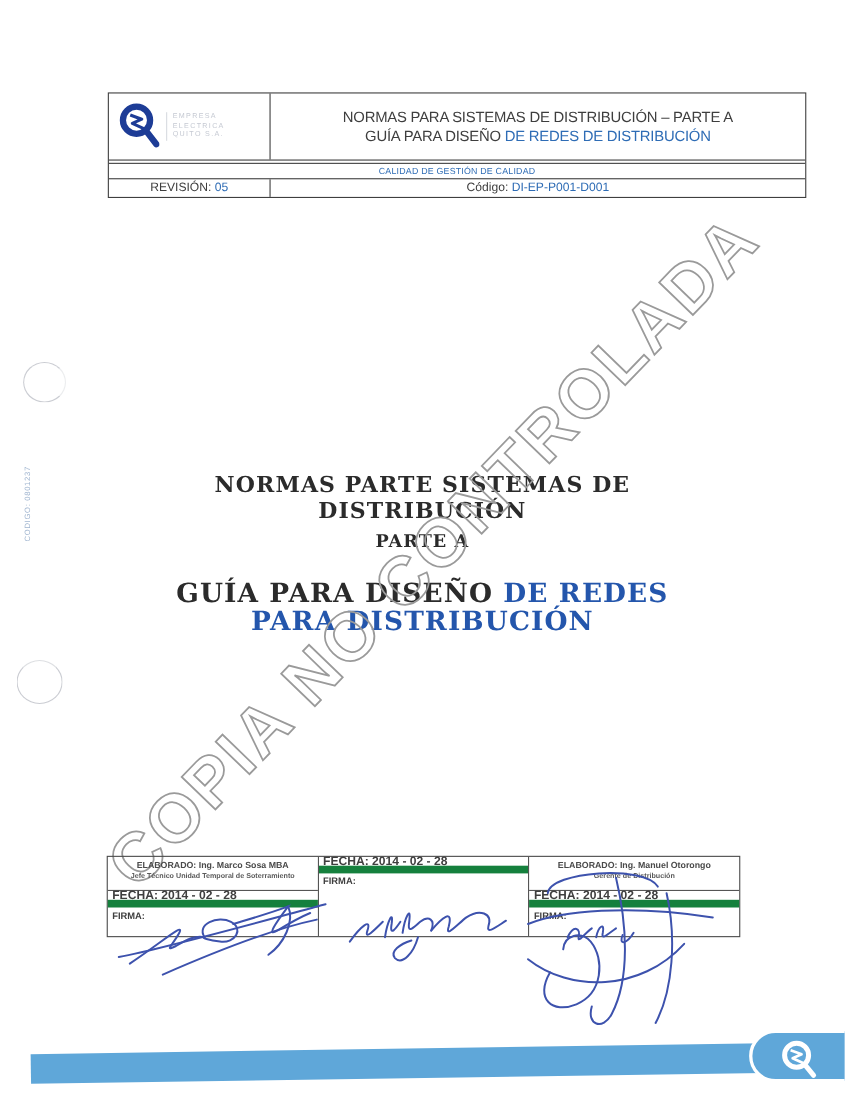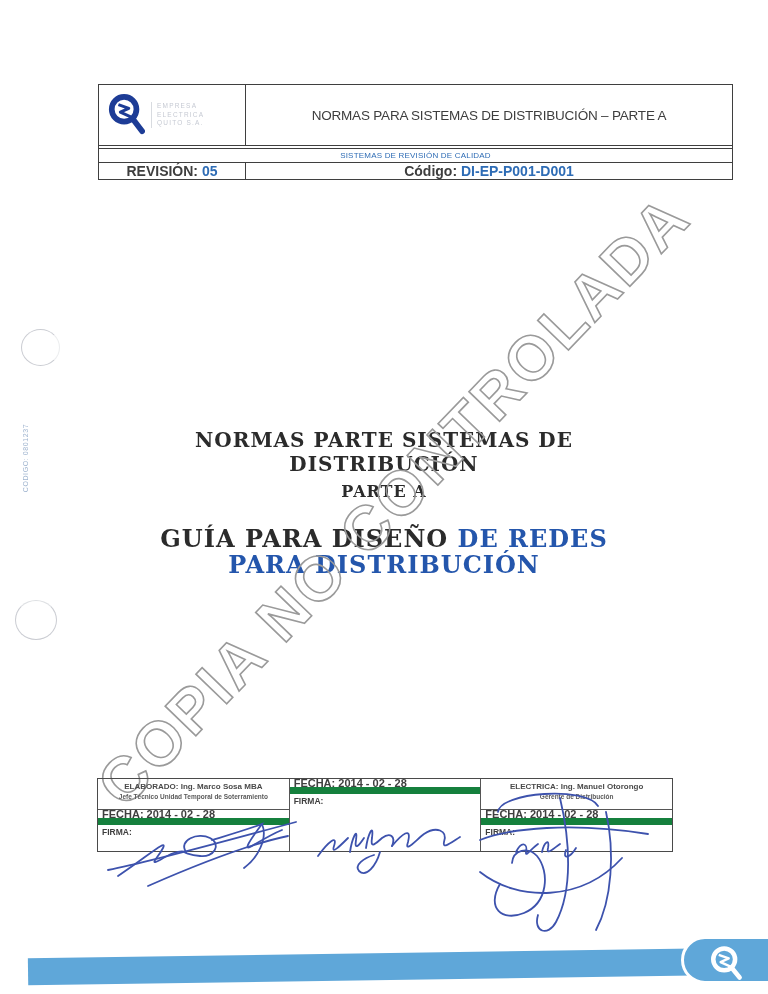--- a/index.html
+++ b/index.html
@@ -17,21 +17,21 @@
     position:absolute;left:-19px;top:452px;width:94px;height:12px;text-align:center;
     transform:rotate(-90deg);font-size:7px;letter-spacing:.6px;color:#9fb4cf;
   }
   
   .hdr{position:absolute;left:62px;top:84px;width:635px;border:1.5px solid #3f3f3f;box-sizing:border-box;background:#fff;margin-left:36px;}
   .hdr-row1{display:flex;height:60px;border-bottom:1.5px solid #3f3f3f;}
   .hdr-logo-cell{width:147px;border-right:1px solid #3f3f3f;box-sizing:border-box;display:flex;align-items:center;padding-left:8px;gap:6px;}
   .company{border-left:1px solid #d8dbe0;padding-left:5px;font-size:6.5px;line-height:8.5px;letter-spacing:1.2px;color:#c6cad3;}
   .hdr-title-cell{flex:1;display:flex;flex-direction:column;justify-content:center;text-align:center;font-size:13.5px;line-height:17px;letter-spacing:-.2px;color:#3e3e3e;}
   .hdr-row2{margin-top:2px;border-top:1px solid #3f3f3f;border-bottom:1px solid #3f3f3f;height:13px;display:flex;align-items:center;justify-content:center;font-size:8px;letter-spacing:.2px;}
-  .hdr-row3{display:flex;height:16px;font-size:14px;font-weight:bold;}
+  .hdr-row3{display:flex;height:16px;font-size:11px;}
   .hdr-rev{width:147px;border-right:1px solid #3f3f3f;box-sizing:border-box;display:flex;align-items:center;justify-content:center;}
   .hdr-code{flex:1;display:flex;align-items:center;justify-content:center;}
   
   .main-title{position:absolute;left:100px;top:0;width:568px;text-align:center;
     font-family:"DejaVu Serif",serif;font-weight:bold;color:#2b2b2b;}
   .mt1{position:absolute;top:428px;left:0;width:568px;font-size:20px;letter-spacing:1px;}
   .mt2{position:absolute;top:482px;left:0;width:568px;font-size:16px;letter-spacing:1px;}
   .mt3{position:absolute;top:526px;left:44px;width:480px;font-size:24px;letter-spacing:1px;line-height:26px;}
   .blue2{color:var(--title_blue);}
   
@@ -77,24 +77,28 @@
           <path d="M12 14 L23 18 L14 22 L25 27" class="eeq-logo-stroke" stroke-width="3" fill="none" stroke-linejoin="round"></path>
         </svg>
         <div class="company">
           <div>EMPRESA</div>
           <div>ELECTRICA</div>
           <div>QUITO S.A.</div>
         </div>
       </div>
       <div class="hdr-title-cell">
         <div>NORMAS PARA SISTEMAS DE DISTRIBUCIÓN – PARTE A</div>
+        <div>
+          <span>GUÍA PARA DISEÑO</span>
+          <span class="blue">DE REDES DE DISTRIBUCIÓN</span>
+        </div>
       </div>
     </div>
     <div class="hdr-row2">
-      <span class="blue">SISTEMAS DE REVISIÓN DE CALIDAD</span>
+      <span class="blue">CALIDAD DE GESTIÓN DE CALIDAD</span>
     </div>
     <div class="hdr-row3">
       <div class="hdr-rev">
         <span>REVISIÓN:</span>&nbsp;<span class="blue">05</span>
       </div>
       <div class="hdr-code">
         <span>Código:</span>&nbsp;<span class="blue">DI-EP-P001-D001</span>
       </div>
     </div>
   </div>
@@ -120,21 +124,21 @@
       </div>
       <div class="appr-fecha">FECHA: 2014 - 02 - 28</div>
       <div class="appr-firma">FIRMA:</div>
     </div>
     <div class="appr-col">
       <div class="appr-fecha">FECHA: 2014 - 02 - 28</div>
       <div class="appr-firma">FIRMA:</div>
     </div>
     <div class="appr-col">
       <div class="appr-name">
-        <div class="appr-role">ELECTRICA: Ing. Manuel Otorongo</div>
+        <div class="appr-role">ELABORADO: Ing. Manuel Otorongo</div>
         <div class="appr-pos">Gerente de Distribución</div>
       </div>
       <div class="appr-fecha">FECHA: 2014 - 02 - 28</div>
       <div class="appr-firma">FIRMA:</div>
     </div>
   </div>
 
   <svg class="sigs" width="768" height="994">
     <g>
       <path d="M118 876 C148 856 168 838 163 848 C158 858 148 866 160 860 C170 854 178 850 186 852"></path>

